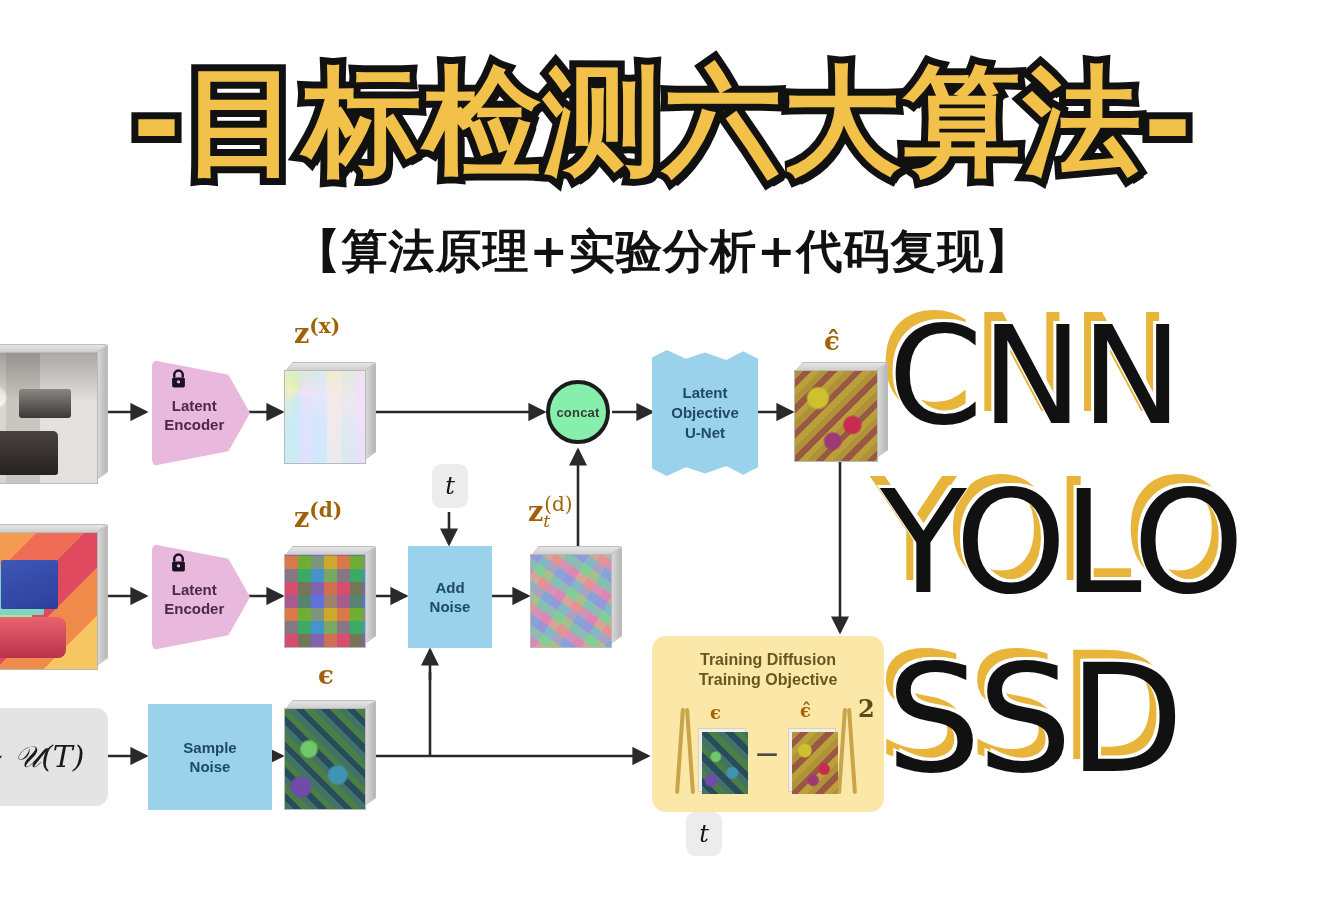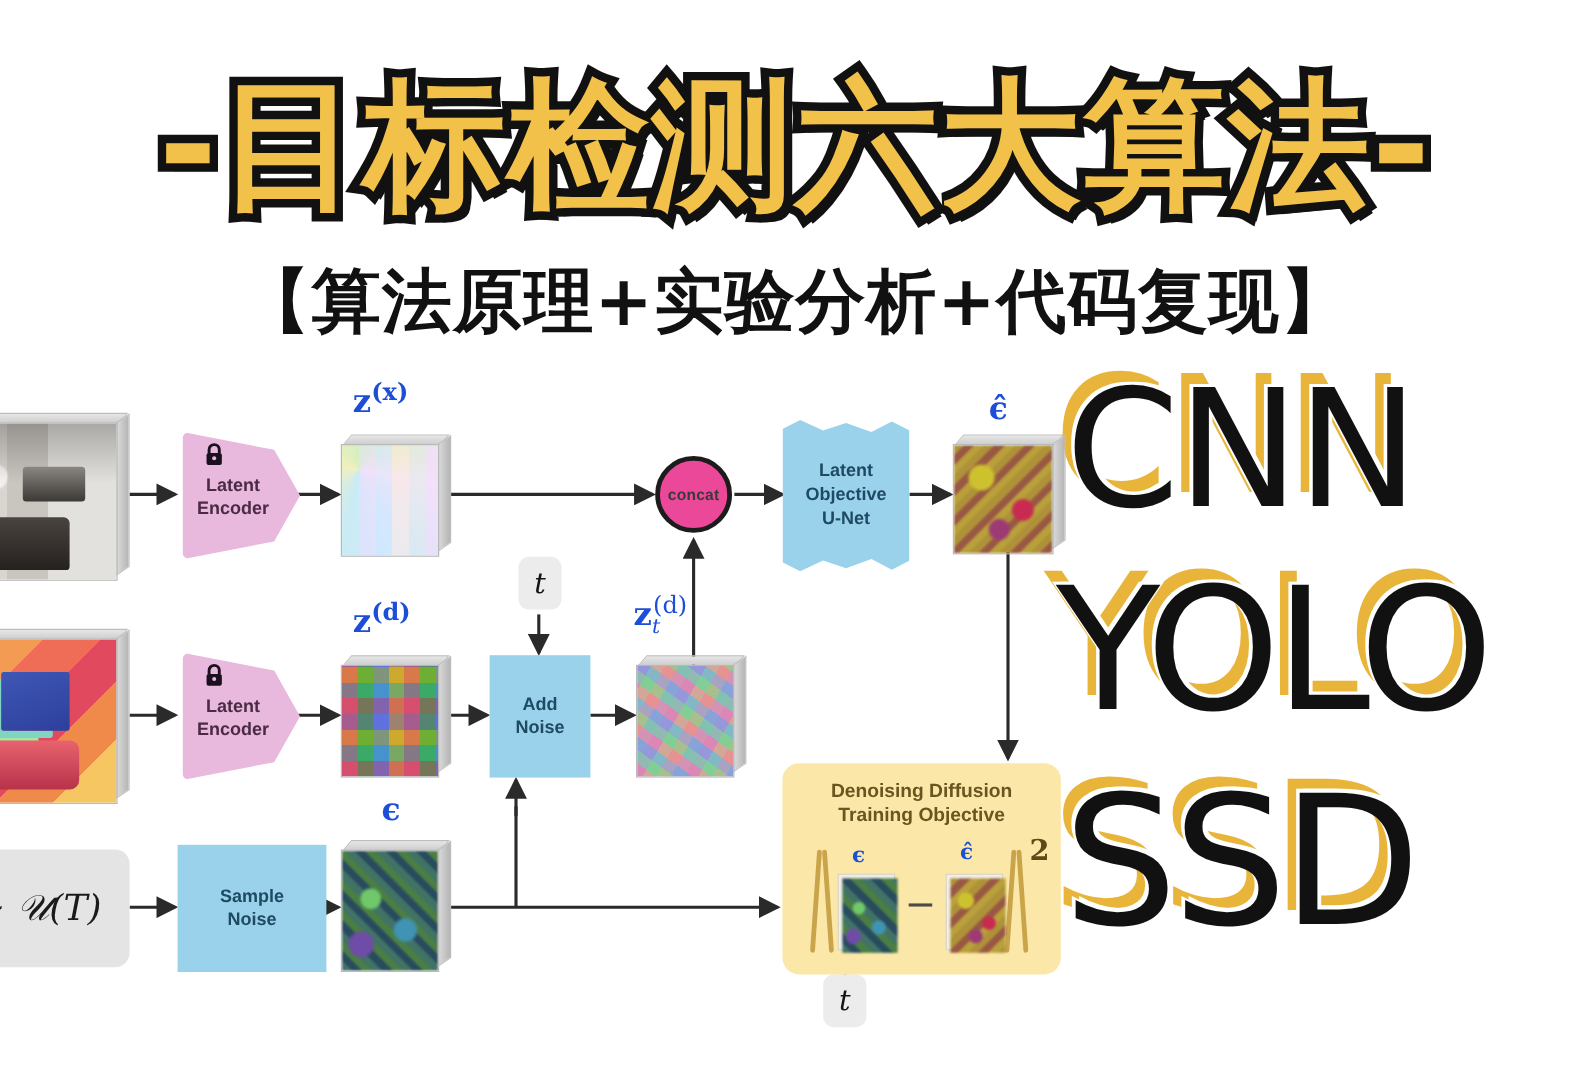--- a/index.html
+++ b/index.html
@@ -30,21 +30,21 @@
     white-space:nowrap;
     text-shadow:6px 6px 0 #111111;
   }
   .subtitle-wrap{
     position:absolute;left:0;top:222px;width:1326px;text-align:center;
   }
   .subtitle{
     display:inline-block;
     font-family:"DejaVu Sans","Liberation Sans",sans-serif;
     font-weight:700;
-    font-size:58px;line-height:58px;
+    font-size:46px;line-height:58px;
     letter-spacing:1px;
     color:#111111;
     white-space:nowrap;
   }
 
   
   .kw-stack{position:absolute;left:886px;top:300px;width:440px;height:560px;}
   .kw{
     position:absolute;
     font-family:"DejaVu Sans","Liberation Sans",sans-serif;
@@ -207,21 +207,21 @@
   .tbadge{
     background:#ececec;border-radius:9px;
     display:flex;align-items:center;justify-content:center;
     font-family:"DejaVu Serif","Liberation Serif",serif;
     font-style:italic;font-size:24px;color:#141414;
   }
 
   
   .concat{
     border:4px solid #1c1c1c;border-radius:50%;
-    background:#ec4899;
+    background:#86efac;
     display:flex;align-items:center;justify-content:center;
     font-size:13px;font-weight:600;color:#3a3a3a;letter-spacing:.2px;
   }
 
   
   .objective{
     background:#fbe8a8;border-radius:14px;
   }
   .obj-title{
     position:absolute;left:0;top:14px;width:100%;text-align:center;
@@ -230,21 +230,21 @@
   .bar{position:absolute;width:4px;background:#c9a44a;border-radius:2px;}
   .mini{
     position:absolute;border:1px solid #d7d2c2;background:#f2efe6;
   }
   .mini .inner{position:absolute;left:3px;top:3px;right:3px;bottom:14px;}
 
   
   .mlabel{
     position:absolute;
     font-family:"DejaVu Serif","Liberation Serif",serif;
-    color:#1d4ed8;white-space:nowrap;
+    color:#a16207;white-space:nowrap;
   }
   .mlabel b{font-family:"DejaVu Serif","Liberation Serif",serif;}
 
   
   svg.wires{position:absolute;left:0;top:0;width:900px;height:600px;overflow:visible;}
 </style>
 </head>
 <body>
 
 <div class="stage">
@@ -448,21 +448,21 @@
     <div class="cube" style="left:284px;top:400px;width:92px;height:110px;">
       <div class="top"></div>
       <div class="side"></div>
       <div class="face">
         <div class="noise-green"></div>
       </div>
     </div>
 
     <div class="node objective" style="left:652px;top:336px;width:232px;height:176px;">
       <div class="obj-title">
-        <span>Denoising Diffusion</span><br>
+        <span>Training Diffusion</span><br>
         <span>Training Objective</span>
       </div>
 
       <div class="bar" style="left:26px;top:72px;height:86px;transform:rotate(4deg);"></div>
       <div class="bar" style="left:36px;top:72px;height:86px;transform:rotate(-4deg);"></div>
       <div class="bar" style="left:188px;top:72px;height:86px;transform:rotate(4deg);"></div>
       <div class="bar" style="left:198px;top:72px;height:86px;transform:rotate(-4deg);"></div>
 
       <div class="mlabel" style="left:58px;top:66px;font-size:18px;font-weight:700;">
         <span>ϵ</span>

